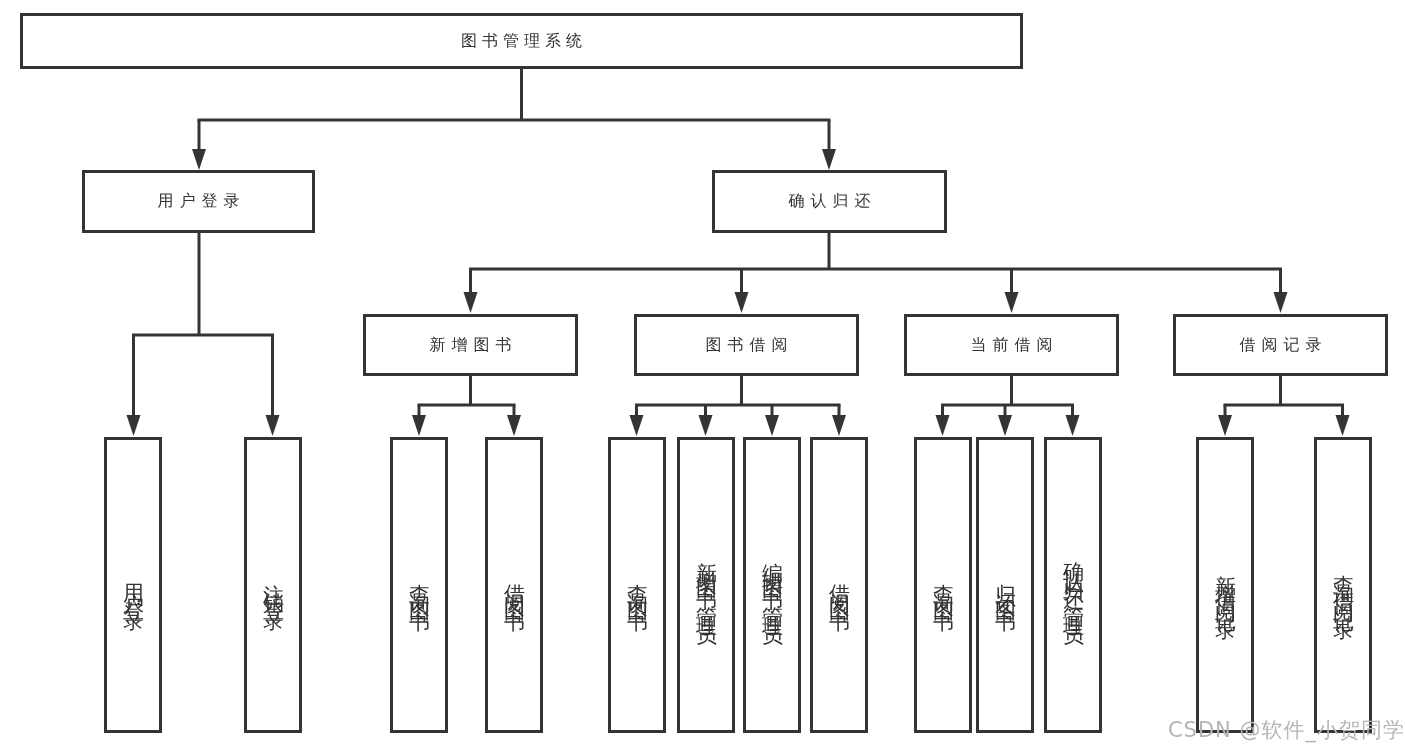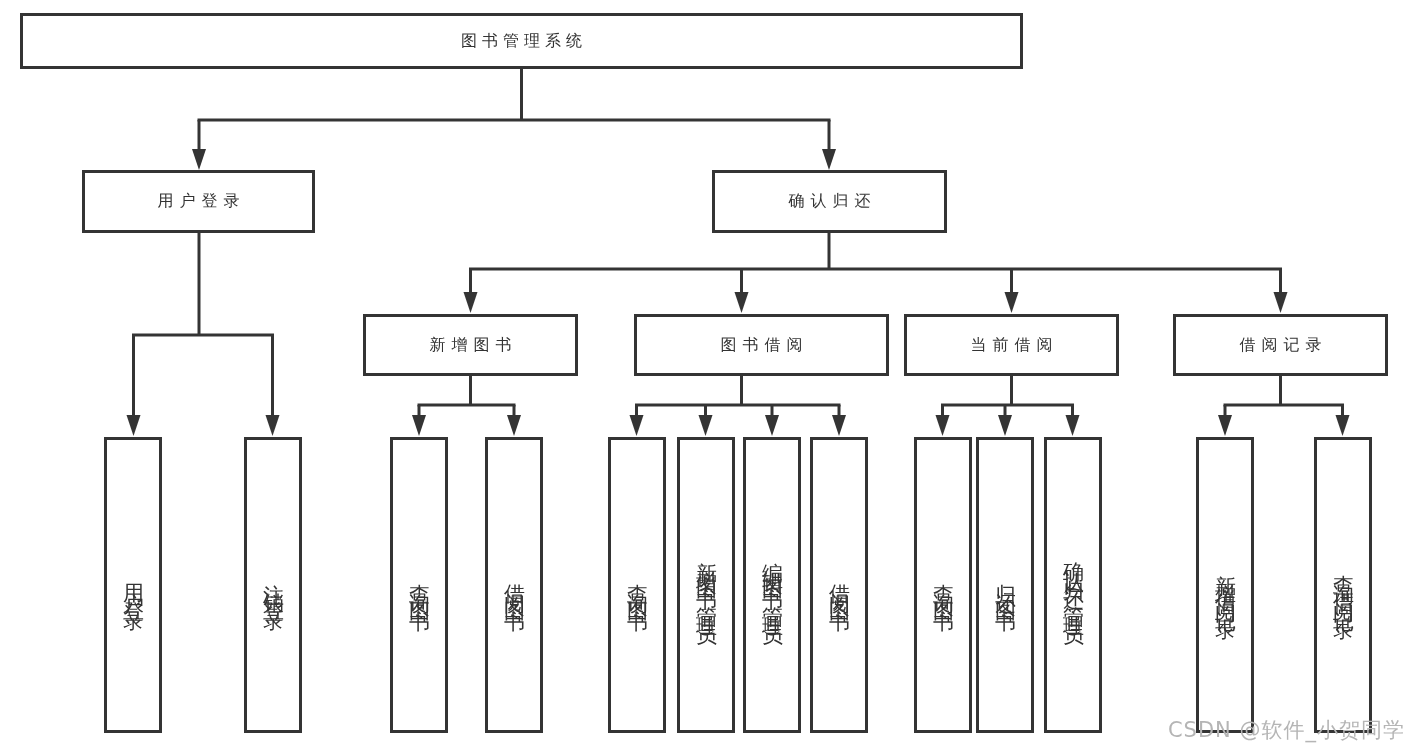--- a/index.html
+++ b/index.html
@@ -121,21 +121,21 @@
   <div class="box" style="left:82px;top:170px;width:233px;height:63px">
     <span class="h-label">用户登录</span>
   </div>
   <div class="box" style="left:712px;top:170px;width:235px;height:63px">
     <span class="h-label">确认归还</span>
   </div>
 
   <div class="box" style="left:363px;top:314px;width:215px;height:62px">
     <span class="h-label">新增图书</span>
   </div>
-  <div class="box" style="left:634px;top:314px;width:255px;height:62px">
+  <div class="box" style="left:634px;top:314px;width:225px;height:62px">
     <span class="h-label">图书借阅</span>
   </div>
   <div class="box" style="left:1173px;top:314px;width:215px;height:62px">
     <span class="h-label">借阅记录</span>
   </div>
   <div class="box" style="left:904px;top:314px;width:215px;height:62px">
     <span class="h-label">当前借阅</span>
   </div>
 
   <div class="box" style="left:104px;top:437px;width:58px;height:296px">

